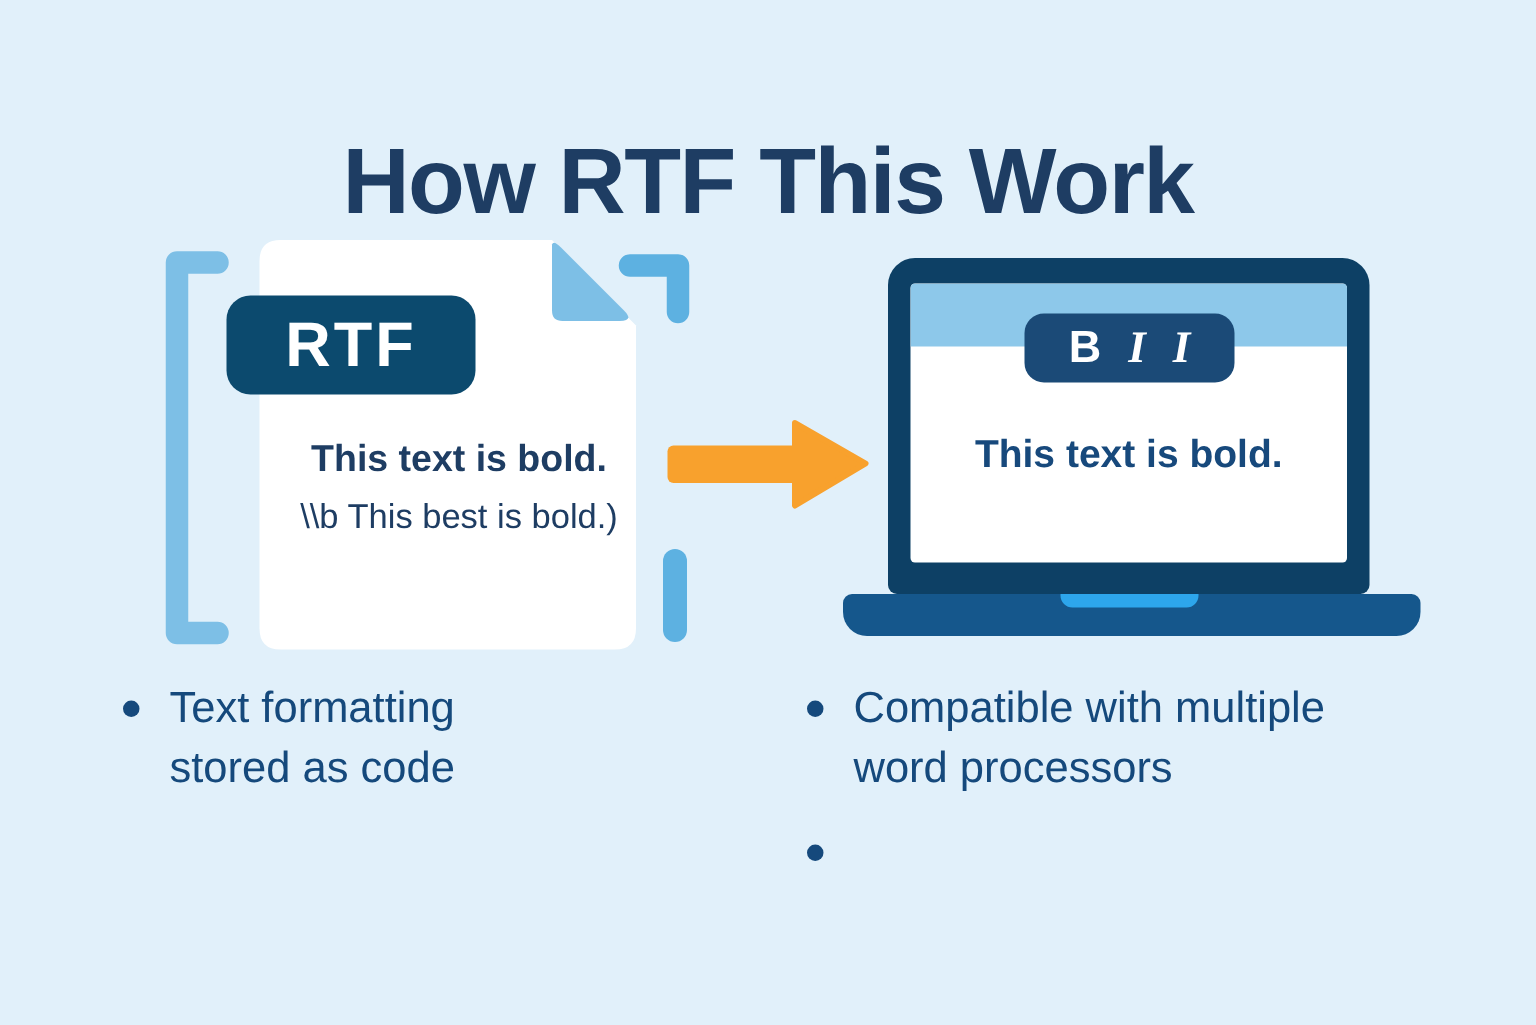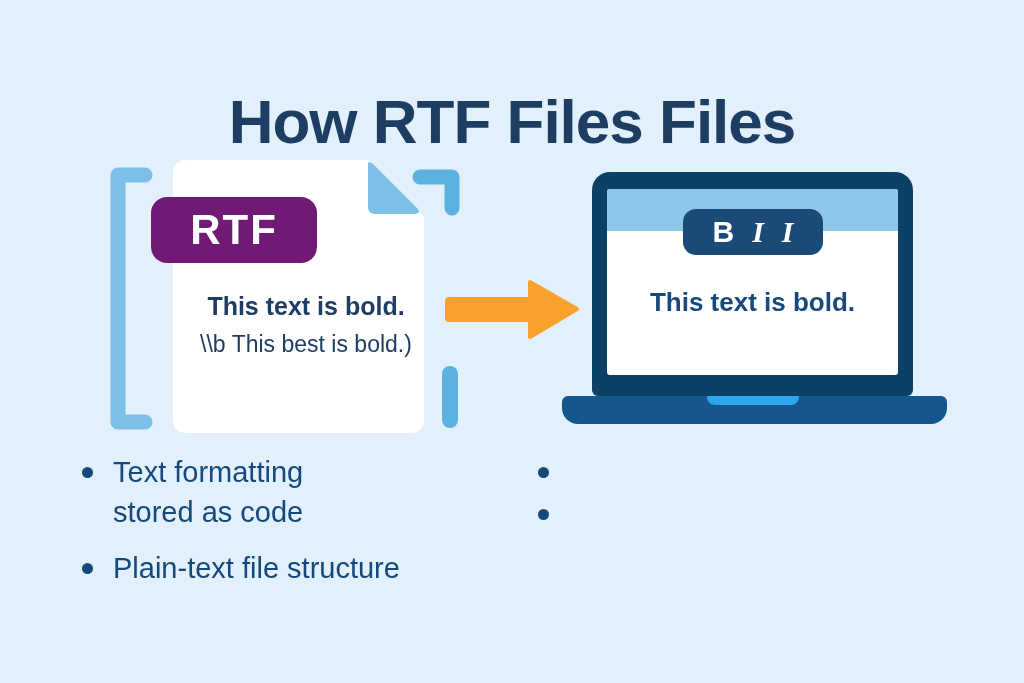--- a/index.html
+++ b/index.html
@@ -18,21 +18,21 @@
     text-align:center;
     font-size:62px;font-weight:bold;letter-spacing:-1px;
     color:#1e3d63;
   }
 
   
   .svg-abs{position:absolute;}
   .doc-body{position:absolute;left:170px;top:155px;}
   .rtf-badge{
     position:absolute;left:151px;top:197px;width:166px;height:66px;
-    background:#701a75;border-radius:16px;
+    background:#0c4a6e;border-radius:16px;
     display:flex;align-items:center;justify-content:center;
     color:#ffffff;font-weight:bold;font-size:42px;letter-spacing:2px;
   }
   .doc-line-bold{
     position:absolute;left:176px;top:292px;width:260px;
     text-align:center;font-size:25px;font-weight:bold;color:#1e3d63;
   }
   .doc-line-code{
     position:absolute;left:171px;top:331px;width:270px;
     text-align:center;font-size:23px;font-weight:normal;color:#1e3d63;
@@ -90,21 +90,21 @@
   .btext{
     font-size:29px;line-height:40px;color:#15497c;font-weight:500;
     white-space:pre-line;
   }
 </style>
 </head>
 <body>
 
 <div class="canvas">
 
-  <h1 class="title">How RTF Files Files</h1>
+  <h1 class="title">How RTF This Work</h1>
 
   <svg class="svg-abs" style="left:100px;top:158px;" width="60" height="280" viewBox="0 0 60 280">
     <path d="M45,17 H18 V264 H45" fill="none" stroke="#7dbfe6" stroke-width="15" stroke-linecap="round" stroke-linejoin="round"></path>
   </svg>
 
   <svg class="svg-abs doc-body" width="275" height="285" viewBox="0 0 275 285">
     <path d="M17,5 H198 L254,62 V264 Q254,278 240,278 H17 Q3,278 3,264 V19 Q3,5 17,5 Z" fill="#ffffff"></path>
     <path d="M198,8 L198,52 Q198,59 205,59 L243,59 Q253,59 246,52 L204,10 Q199,5 198,8 Z" fill="#7dbfe6"></path>
   </svg>
 
@@ -140,28 +140,26 @@
   <div class="laptop-base">
     <div class="base-notch"></div>
   </div>
 
   <ul class="bullets bullets-left">
     <li>
       <span class="dot"></span>
       <span class="btext">Text formatting
 stored as code</span>
     </li>
-    <li>
-      <span class="dot"></span>
-      <span class="btext">Plain-text file structure</span>
-    </li>
   </ul>
 
   <ul class="bullets bullets-right">
     <li>
       <span class="dot"></span>
+      <span class="btext">Compatible with multiple
+word processors</span>
     </li>
     <li>
       <span class="dot"></span>
     </li>
   </ul>
 
 </div>
 
 </body></html>

